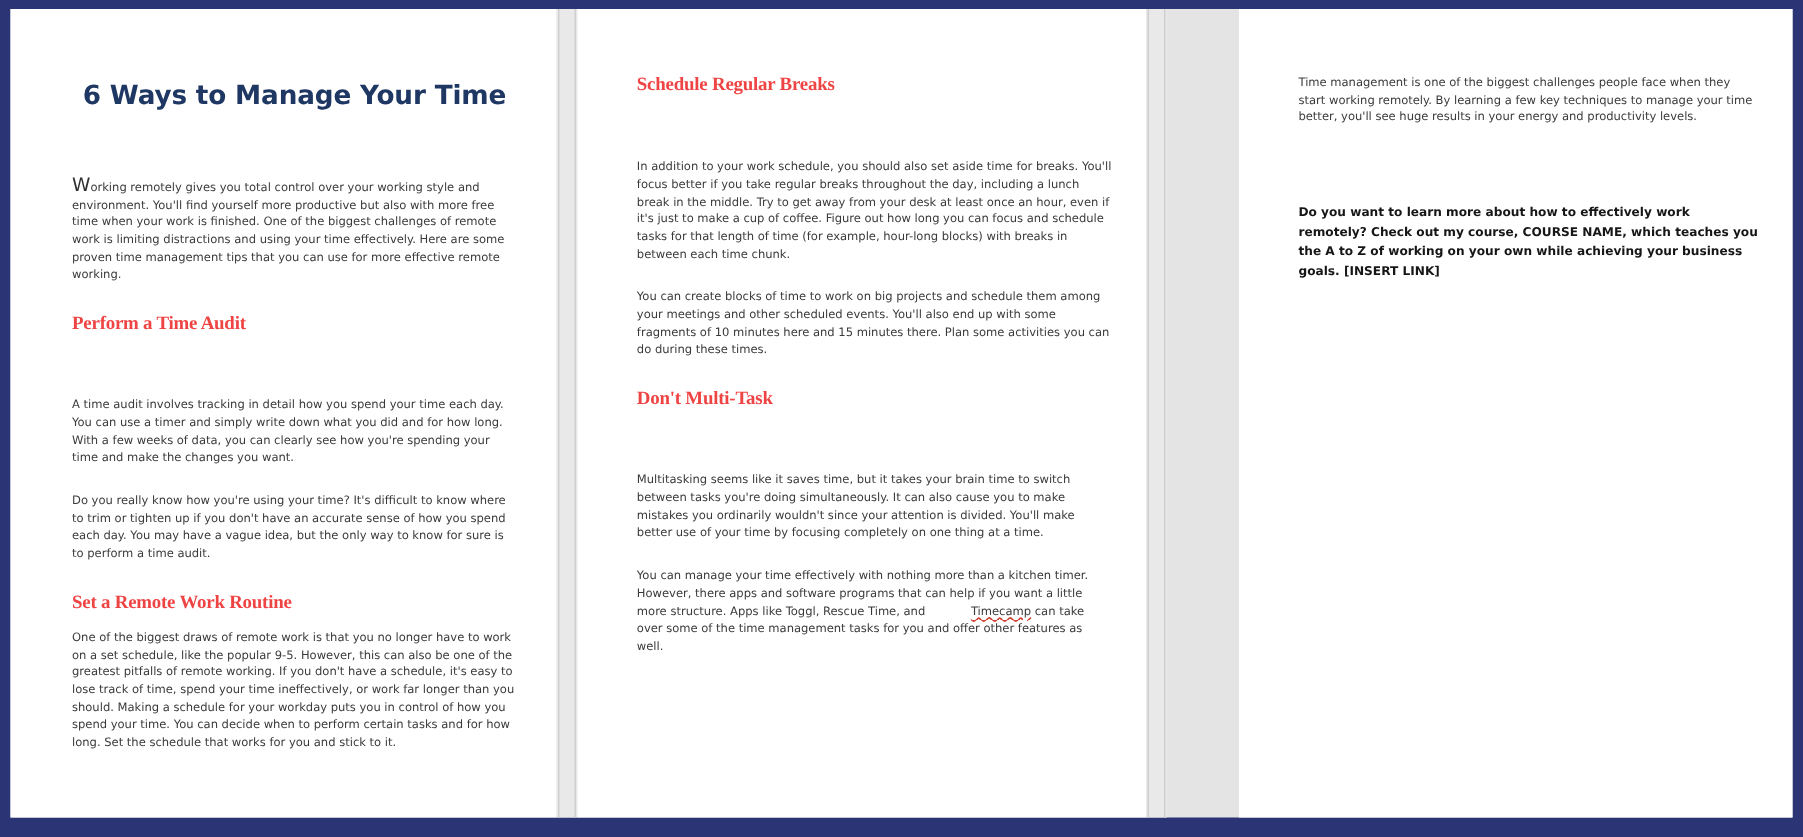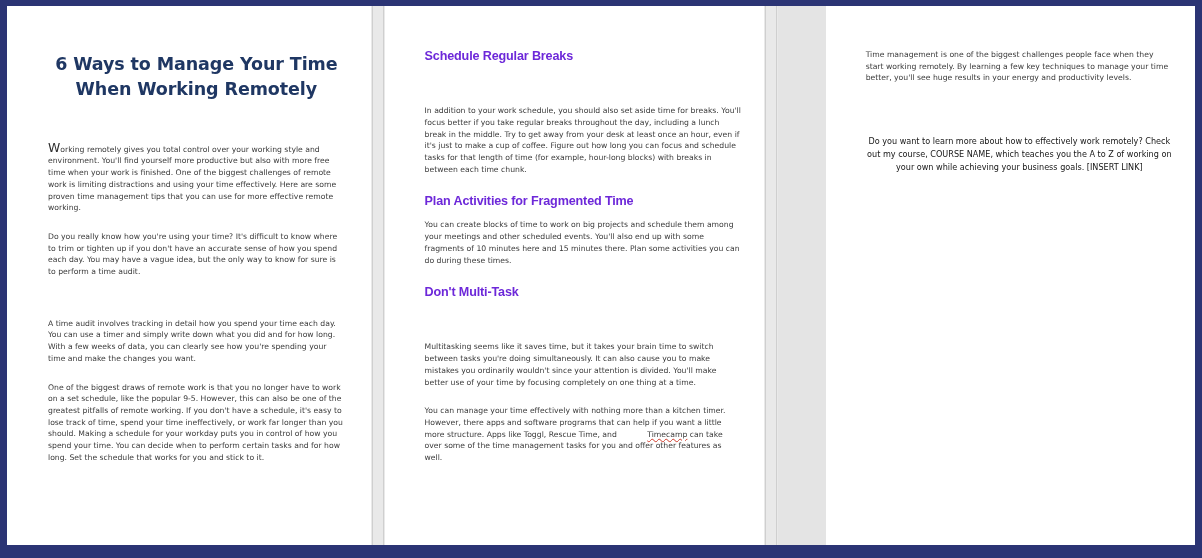--- a/index.html
+++ b/index.html
@@ -77,24 +77,24 @@
     font-size: 17.5px;
     font-weight: bold;
     color: #1f3763;
     text-align: center;
     line-height: 1.42;
     letter-spacing: -0.1px;
     margin-bottom: 30px;
   }
 
   .section-heading {
-    font-family: Liberation Sans, sans-serif;
+    font-family: Liberation Serif, serif;
     font-size: 12.6px;
     font-weight: bold;
-    color: #6d28d9;
+    color: #ef4444;
     line-height: 1.44;
     margin-bottom: 9px;
     letter-spacing: -0.15px;
   }
 
   p.body-text {
     font-family: "DejaVu Sans", sans-serif;
     font-size: 7.7px;
     line-height: 1.52;
     color: #3a3a3a;
@@ -108,24 +108,23 @@
 
   .dropcap {
     font-size: 12.4px;
     line-height: 1;
     color: #2e2e2e;
   }
 
   .cta-text {
     font-family: "DejaVu Sans", sans-serif;
     font-size: 8.1px;
-    font-weight: normal;
+    font-weight: bold;
     line-height: 1.62;
     color: #161616;
-    text-align: center;
   }
 
   .cta-spacer { height: 34px; }
 
   .misspelled {
     text-decoration: underline;
     text-decoration-color: #d03a2a;
     text-decoration-style: wavy;
     text-decoration-thickness: 0.7px;
     text-underline-offset: 1px;
@@ -136,42 +135,42 @@
 <body>
 
 <div id="doc-viewport">
   <div id="pages-strip">
 
     <div class="page page-1">
       <div class="page-body p1-body">
 
         <div class="doc-title">
           <div>6 Ways to Manage Your Time</div>
-          <div>When Working Remotely</div>
         </div>
 
         <p class="body-text gap-after"><span class="dropcap">W</span><span>orking remotely gives you total control over your working style and environment. You'll find yourself more productive but also with more free time when your work is finished. One of the biggest challenges of remote work is limiting distractions and using your time effectively. Here are some proven time management tips that you can use for more effective remote working.</span></p>
 
+        <h2 class="section-heading">Perform a Time Audit</h2>
+        <p class="body-text gap-after">A time audit involves tracking in detail how you spend your time each day. You can use a timer and simply write down what you did and for how long. With a few weeks of data, you can clearly see how you're spending your time and make the changes you want.</p>
         <p class="body-text">Do you really know how you're using your time? It's difficult to know where to trim or tighten up if you don't have an accurate sense of how you spend each day. You may have a vague idea, but the only way to know for sure is to perform a time audit.</p>
-        <p class="body-text gap-after">A time audit involves tracking in detail how you spend your time each day. You can use a timer and simply write down what you did and for how long. With a few weeks of data, you can clearly see how you're spending your time and make the changes you want.</p>
 
+        <h2 class="section-heading">Set a Remote Work Routine</h2>
         <p class="body-text">One of the biggest draws of remote work is that you no longer have to work on a set schedule, like the popular 9-5. However, this can also be one of the greatest pitfalls of remote working. If you don't have a schedule, it's easy to lose track of time, spend your time ineffectively, or work far longer than you should. Making a schedule for your workday puts you in control of how you spend your time. You can decide when to perform certain tasks and for how long. Set the schedule that works for you and stick to it.</p>
 
       </div>
     </div>
 
     <div class="gutter"></div>
 
     <div class="page page-2">
       <div class="page-body p2-body">
 
         <h2 class="section-heading">Schedule Regular Breaks</h2>
         <p class="body-text gap-after">In addition to your work schedule, you should also set aside time for breaks. You'll focus better if you take regular breaks throughout the day, including a lunch break in the middle. Try to get away from your desk at least once an hour, even if it's just to make a cup of coffee. Figure out how long you can focus and schedule tasks for that length of time (for example, hour-long blocks) with breaks in between each time chunk.</p>
 
-        <h2 class="section-heading">Plan Activities for Fragmented Time</h2>
         <p class="body-text">You can create blocks of time to work on big projects and schedule them among your meetings and other scheduled events. You'll also end up with some fragments of 10 minutes here and 15 minutes there. Plan some activities you can do during these times.</p>
 
         <h2 class="section-heading">Don't Multi-Task</h2>
         <p class="body-text gap-after">Multitasking seems like it saves time, but it takes your brain time to switch between tasks you're doing simultaneously. It can also cause you to make mistakes you ordinarily wouldn't since your attention is divided. You'll make better use of your time by focusing completely on one thing at a time.</p>
 
         <p class="body-text"><span>You can manage your time effectively with nothing more than a kitchen timer. However, there apps and software programs that can help if you want a little more structure. Apps like Toggl, Rescue Time, and </span><span class="misspelled">Timecamp</span><span> can take over some of the time management tasks for you and offer other features as well.</span></p>
 
       </div>
     </div>
 

